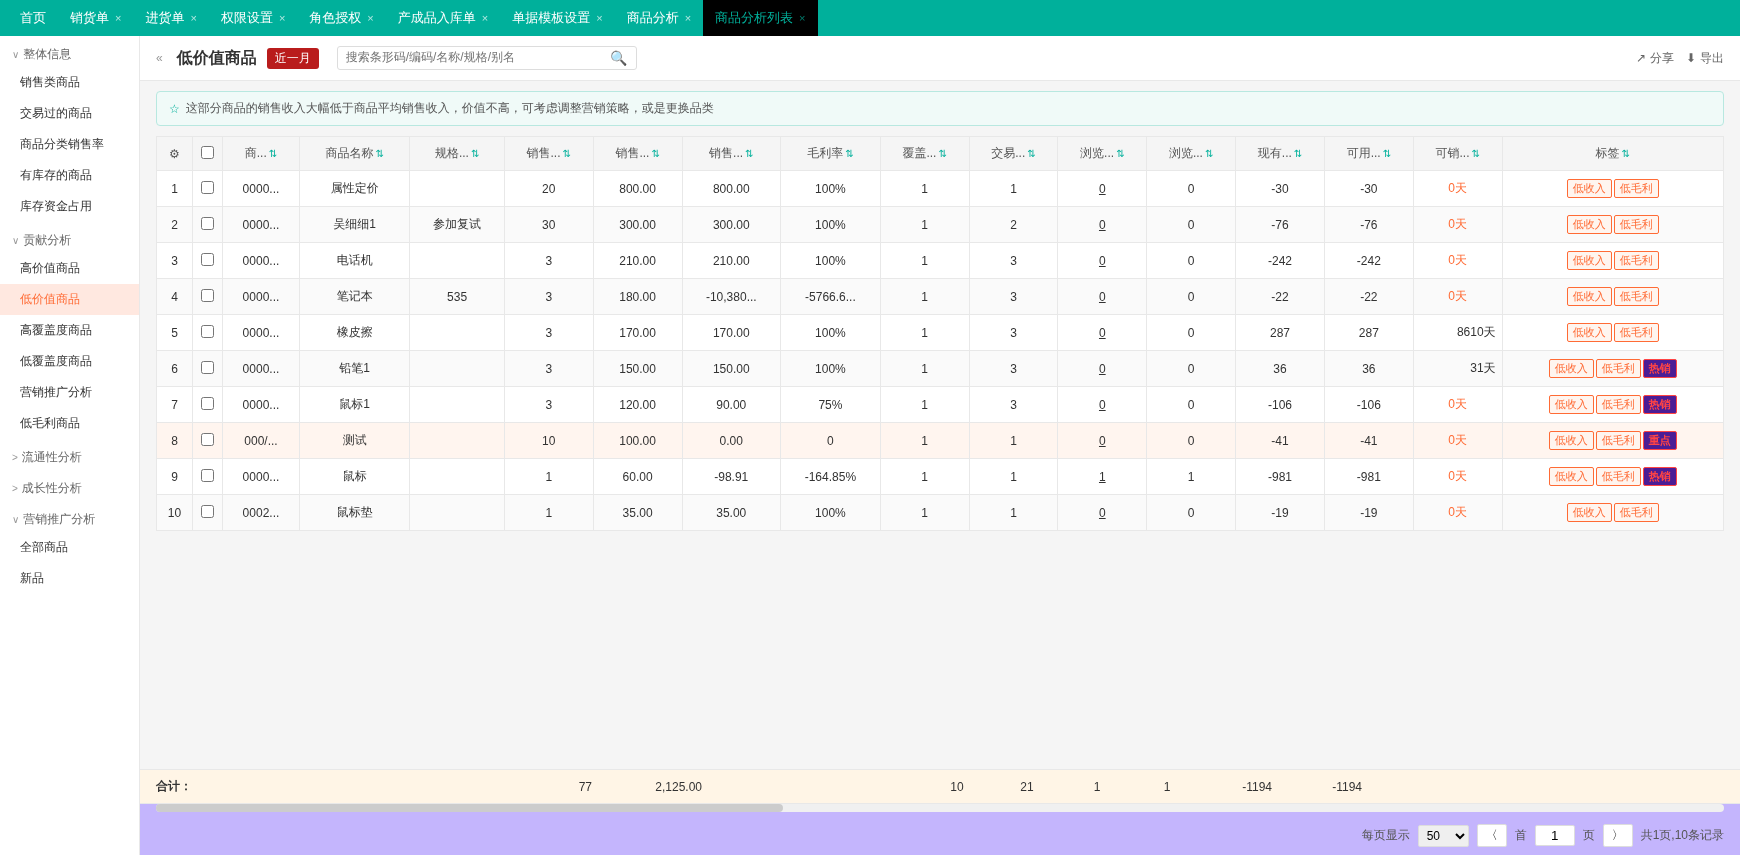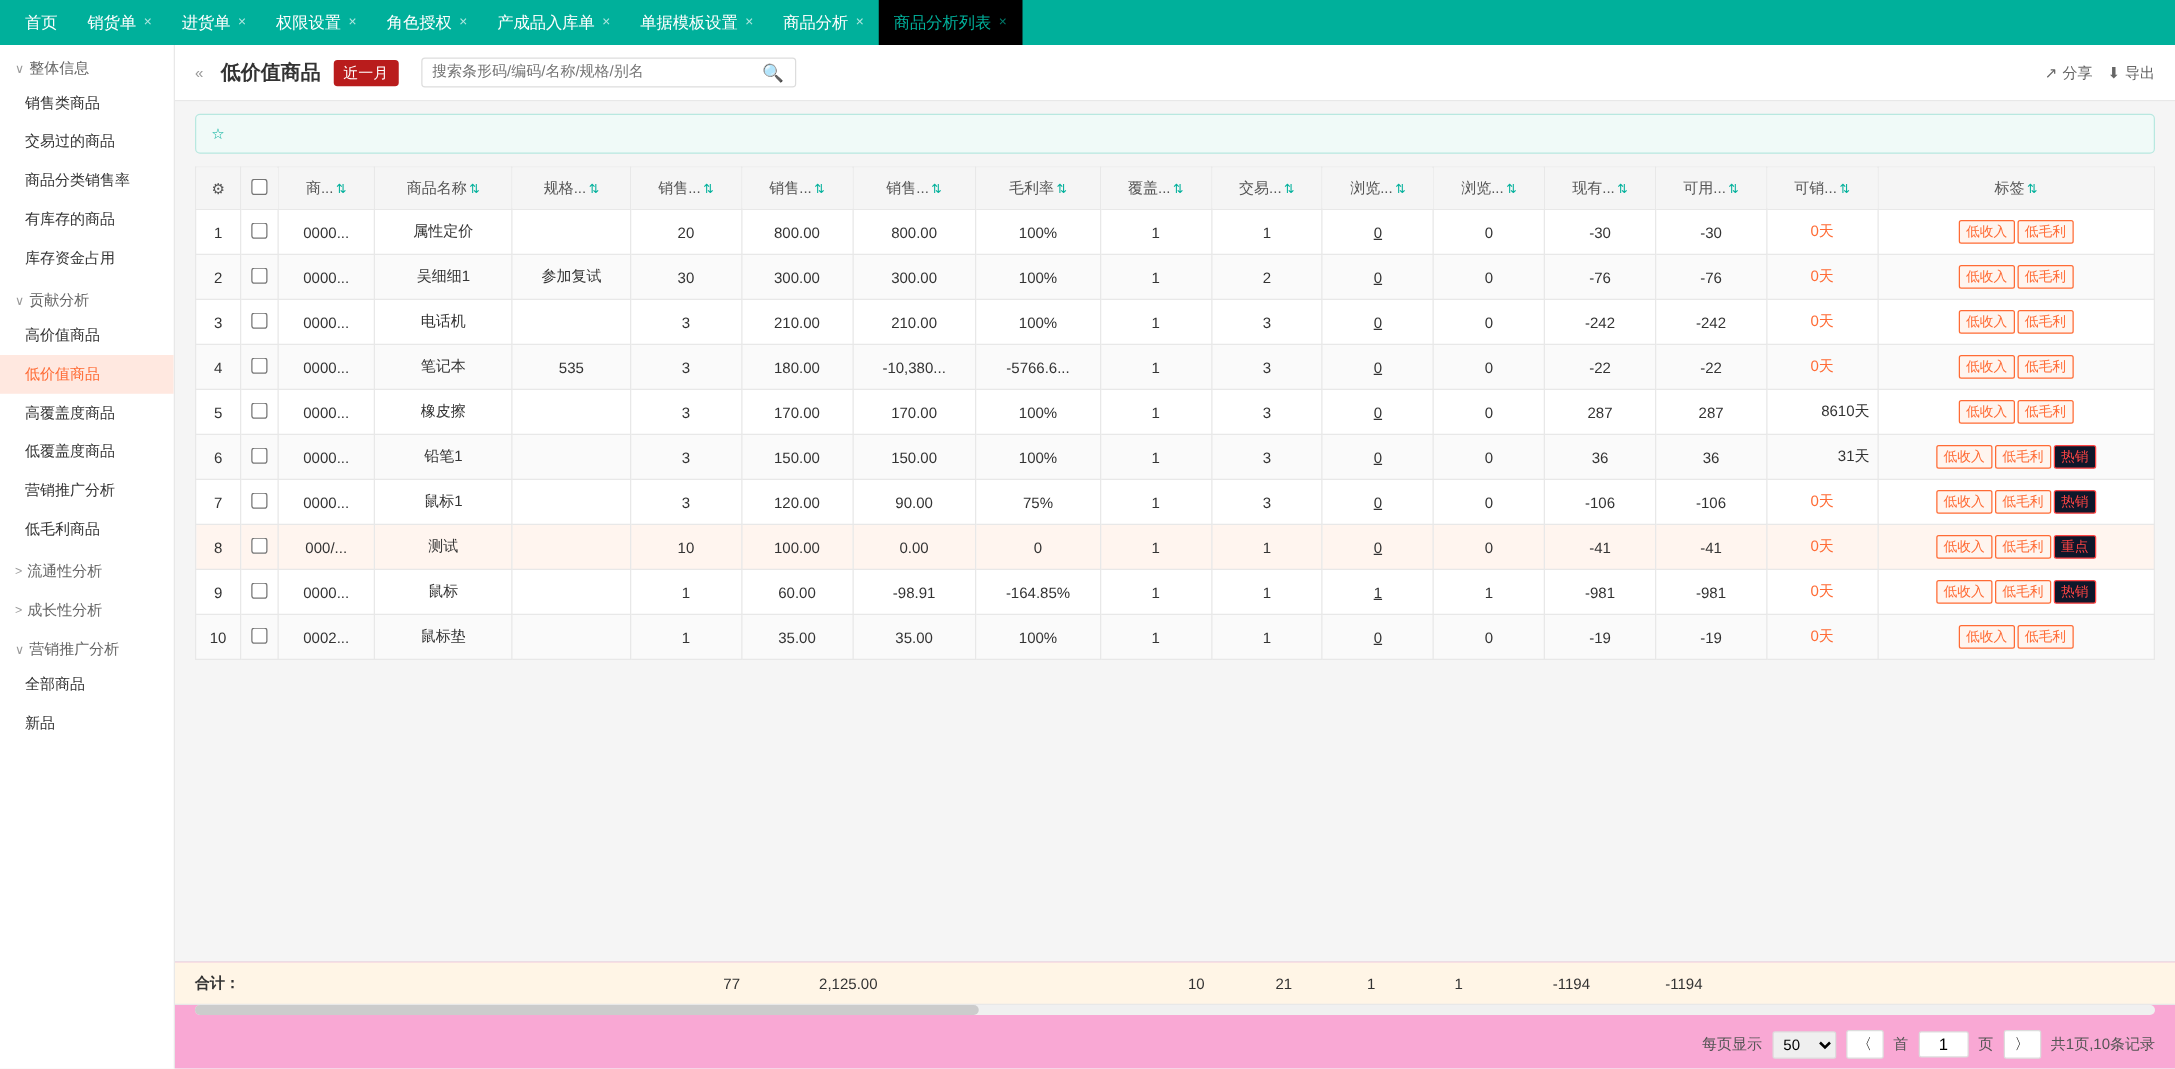--- a/index.html
+++ b/index.html
@@ -157,30 +157,30 @@
     tr.highlighted { background: #fff5ef; }
 
     .tag {
       display: inline-block;
       padding: 1px 5px;
       border-radius: 2px;
       font-size: 11px;
       margin: 1px;
     }
     .tag-orange { color: #ff6b35; border: 1px solid #ff6b35; background: #fff5ef; }
-    .tag-red { color: #ff4444; border: 1px solid #ff4444; background: #0f172a; }
+    .tag-red { color: #ff4444; border: 1px solid #ff4444; background: #4c1d95; font-weight: bold; }
 
     .days-orange { color: #ff6b35; }
     .days-normal { color: #333; text-align: right; }
 
     .underline { text-decoration: underline; cursor: pointer; }
 
     
     .table-footer {
-      background: #f9a8d4;
+      background: #c4b5fd;
       border-top: 1px solid #e8e8e8;
     }
     .summary-row {
       display: flex;
       align-items: center;
       padding: 8px 16px;
       font-size: 12px;
       background: #fff5e6;
       border-bottom: 1px solid #e8e8e8;
     }
@@ -332,20 +332,21 @@
         </div>
         <div class="action-btn">
           <span>⬇</span>
           <span>导出</span>
         </div>
       </div>
     </div>
 
     <div class="info-banner">
       <span class="info-icon">☆</span>
+      <span>这部分商品的销售收入大幅低于商品平均销售收入，价值不高，可考虑调整营销策略，或是更换品类</span>
     </div>
 
     <div class="table-container">
       <table>
         <thead>
           <tr>
             <th style="width:36px;">
               <span class="settings-icon">⚙</span>
             </th>
             <th style="width:30px;">

